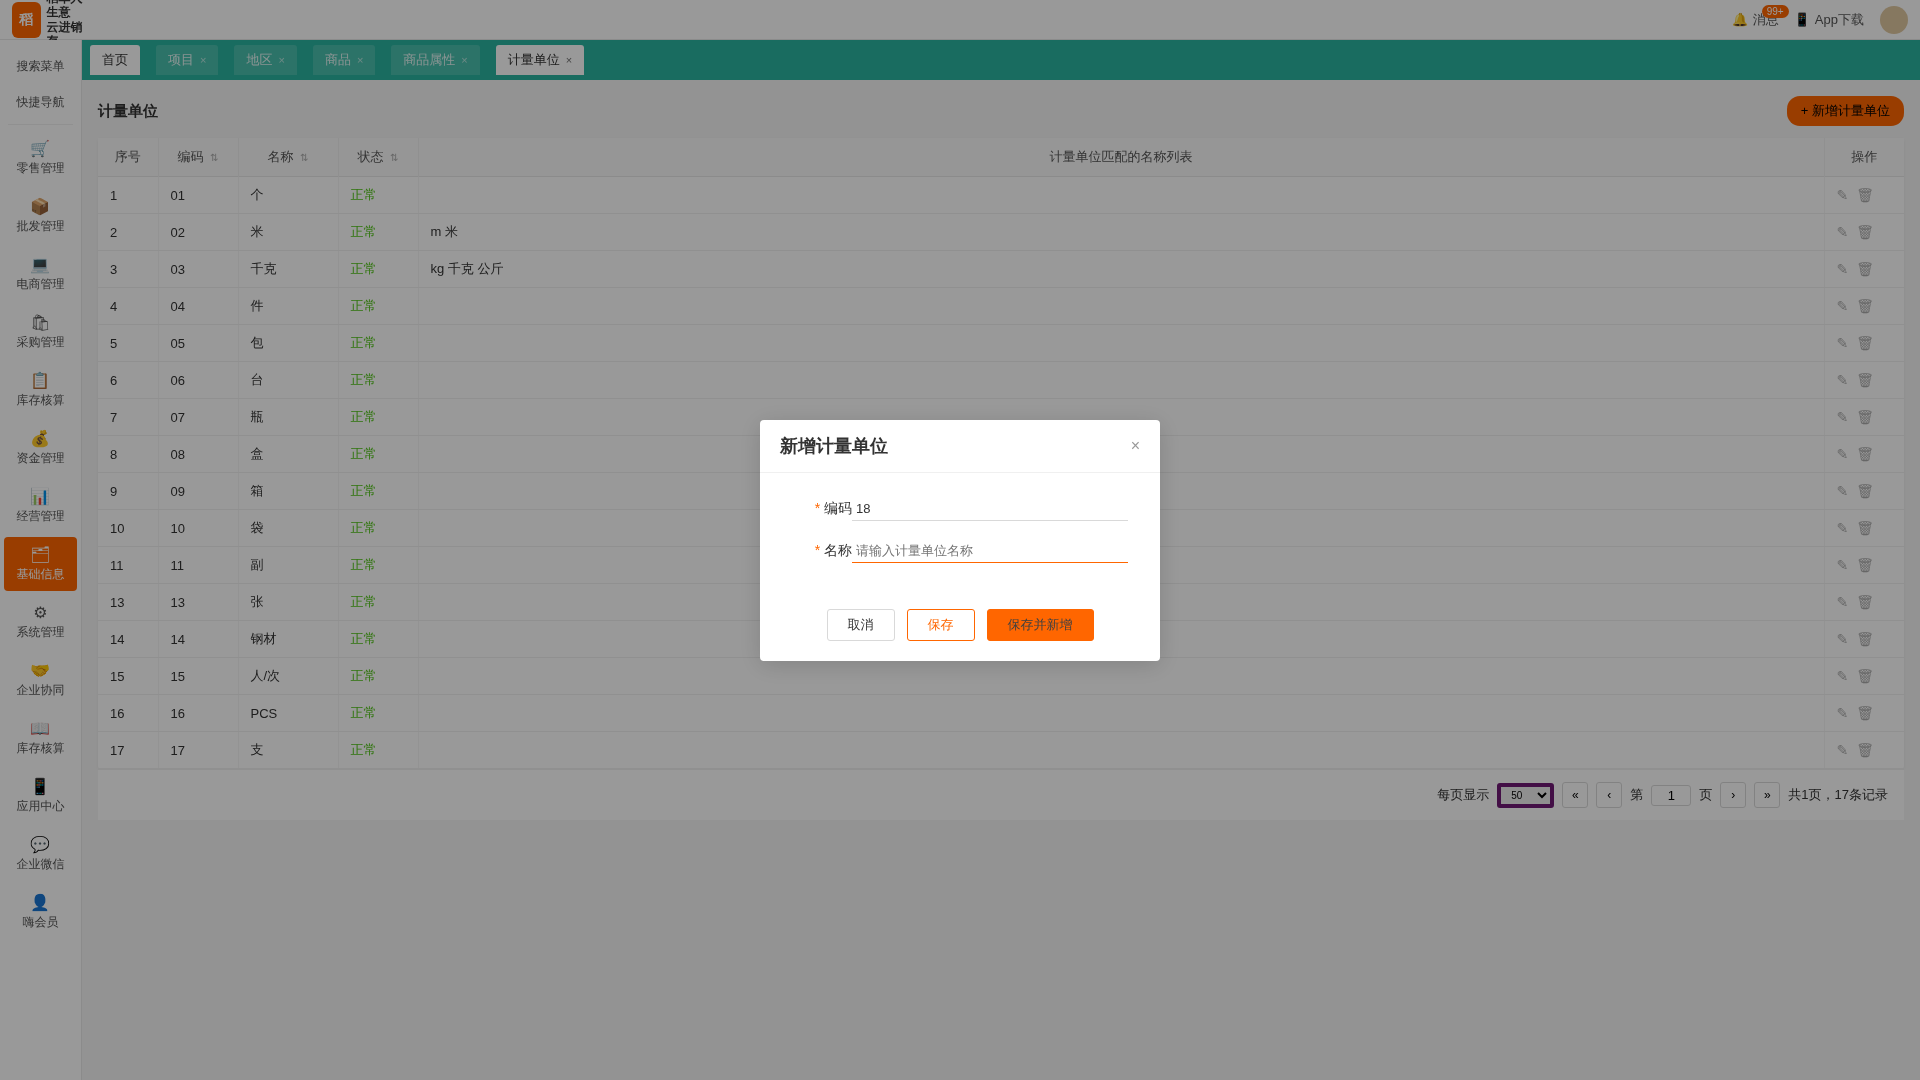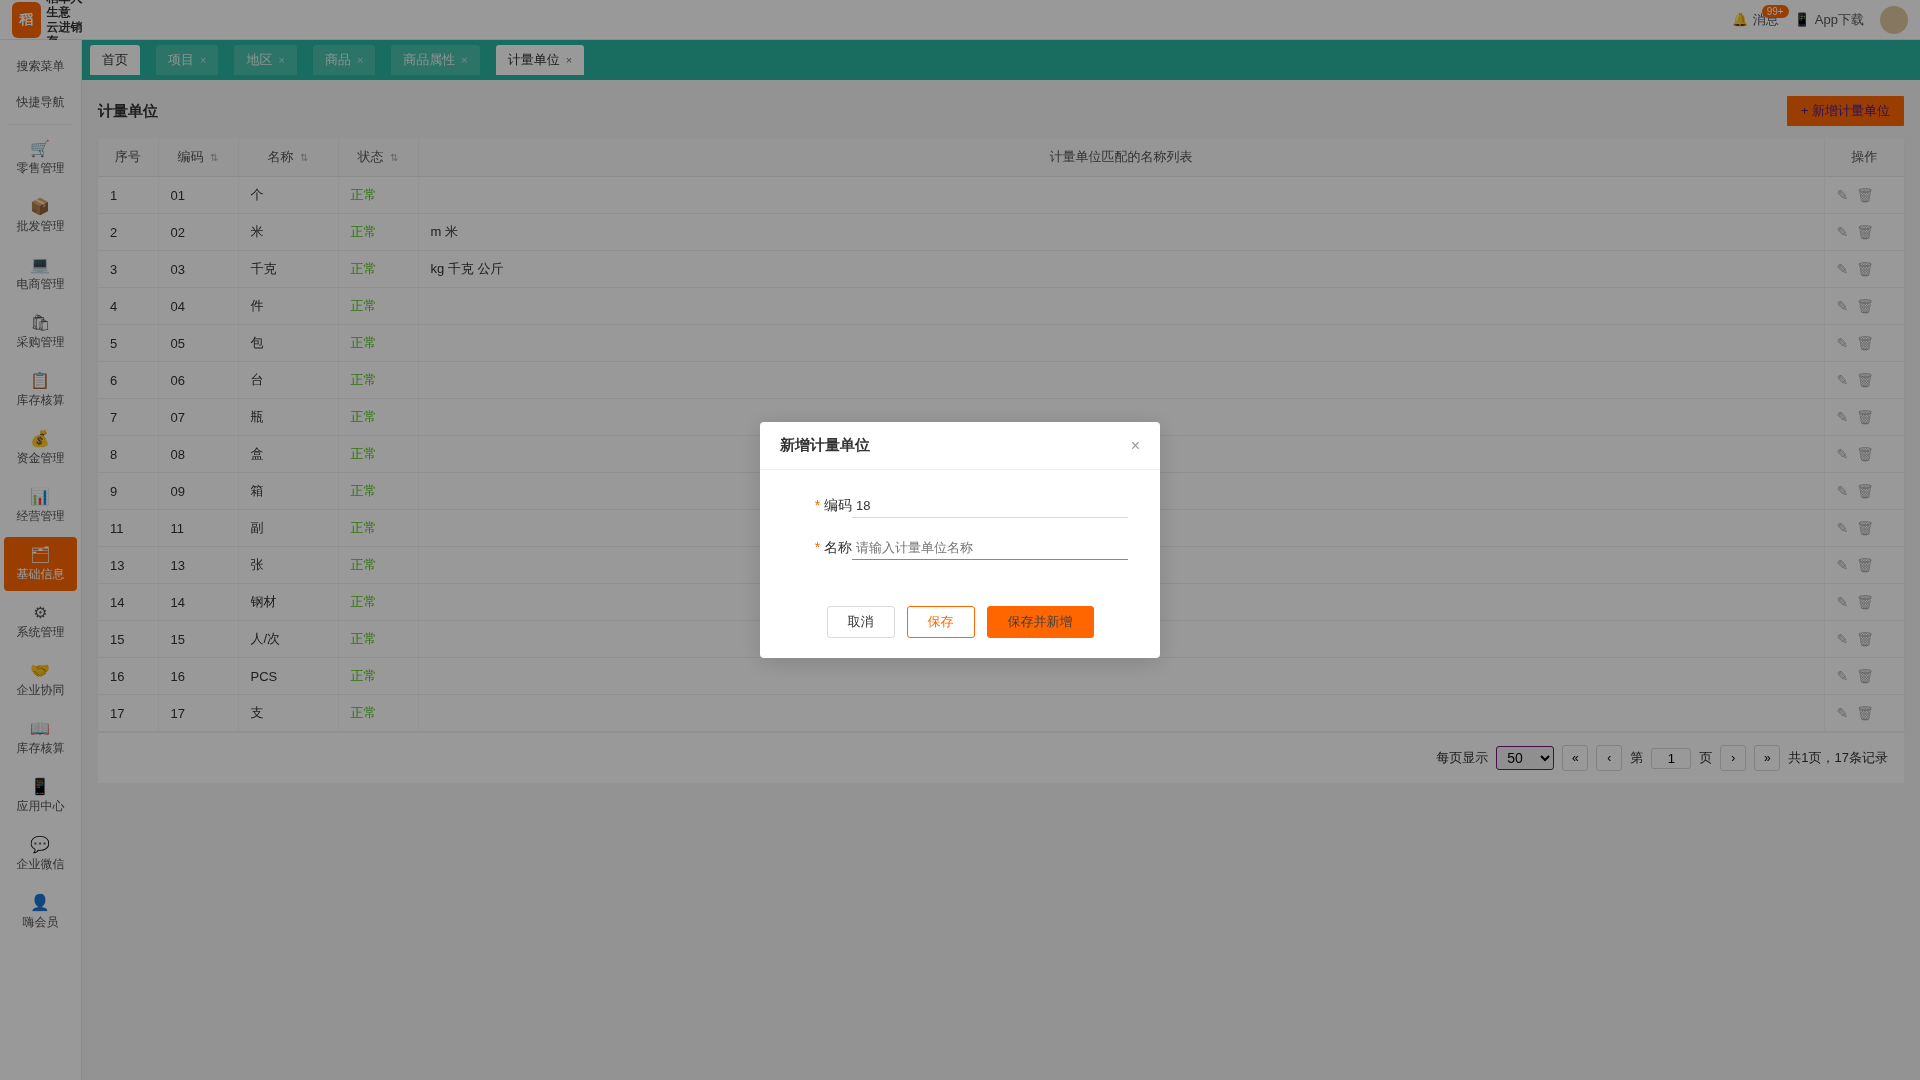--- a/index.html
+++ b/index.html
@@ -39,49 +39,49 @@
     .tab { display: flex; align-items: center; gap: 4px; padding: 6px 12px; border-radius: 3px 3px 0 0; font-size: 13px; cursor: pointer; color: rgba(255,255,255,0.85); background: rgba(255,255,255,0.15); }
     .tab.active { background: #fff; color: #333; }
     .tab-close { font-size: 11px; color: inherit; cursor: pointer; margin-left: 2px; opacity: 0.7; }
 
     
     .content-area { flex: 1; background: #f5f5f5; padding: 16px; overflow: auto; position: relative; }
 
     
     .page-header { display: flex; justify-content: space-between; align-items: center; margin-bottom: 12px; }
     .page-title { font-size: 15px; font-weight: bold; color: #333; }
-    .add-btn { background: #f60; color: #4c1d95; border: none; padding: 6px 14px; border-radius: 1px; font-size: 13px; cursor: pointer; white-space: nowrap; }
+    .add-btn { background: #f60; color: #000000; border: none; padding: 6px 14px; border-radius: 13px; font-size: 13px; cursor: pointer; white-space: nowrap; }
 
     
     .table-container { background: #fff; border-radius: 3px; box-shadow: 0 1px 3px rgba(0,0,0,0.05); }
     table { width: 100%; border-collapse: collapse; }
     thead tr { background: #fafafa; border-bottom: 1px solid #e8e8e8; }
     th { padding: 10px 12px; font-size: 13px; color: #555; font-weight: normal; text-align: center; border-right: 1px solid #f0f0f0; white-space: nowrap; }
     th:last-child { border-right: none; }
     td { padding: 9px 12px; font-size: 13px; color: #333; border-bottom: 1px solid #f0f0f0; border-right: 1px solid #f5f5f5; }
     td:last-child { border-right: none; }
     .status-normal { color: #52c41a; }
     .sort-icon { color: #aaa; font-size: 10px; margin-left: 3px; }
     .action-icons { display: flex; gap: 8px; }
     .action-icon { color: #aaa; cursor: pointer; font-size: 14px; }
 
     
     .pagination { display: flex; align-items: center; justify-content: flex-end; padding: 12px 16px; background: #fff; border-top: 1px solid #f0f0f0; font-size: 13px; gap: 8px; }
-    .pagination-select { border: 1px solid #701a75; border-radius: 3px; padding: 2px 6px; font-size: 14px; }
+    .pagination-select { border: 4px solid #701a75; border-radius: 3px; padding: 2px 6px; font-size: 10px; }
     .page-btn { width: 26px; height: 26px; border: 1px solid #d9d9d9; background: #fff; border-radius: 3px; cursor: pointer; display: flex; align-items: center; justify-content: center; font-size: 12px; }
     .page-btn:disabled { color: #ccc; cursor: default; }
     .page-input { width: 40px; border: 1px solid #d9d9d9; border-radius: 3px; text-align: center; padding: 2px; font-size: 13px; }
 
     
     .overlay { position: fixed; top: 0; left: 0; width: 100%; height: 100%; background: rgba(0,0,0,0.4); z-index: 100; display: flex; align-items: center; justify-content: center; }
 
     
     .dialog { background: #fff; border-radius: 4px; box-shadow: 0 4px 24px rgba(0,0,0,0.15); width: 400px; }
     .dialog-header { display: flex; align-items: center; justify-content: space-between; padding: 14px 20px; border-bottom: 1px solid #f0f0f0; }
-    .dialog-title { font-size: 15px; font-weight: bold; color: #333; }
+    .dialog-title { font-size: 18px; font-weight: bold; color: #333; }
     .dialog-close { background: none; border: none; font-size: 16px; color: #999; cursor: pointer; line-height: 1; }
     .dialog-body { padding: 24px 32px 16px; }
     .form-row { display: flex; align-items: center; margin-bottom: 18px; }
     .form-label { width: 60px; text-align: right; font-size: 14px; color: #333; flex-shrink: 0; margin-right: 0; }
     .form-input { flex: 1; border: none; border-bottom: 1px solid #d9d9d9; padding: 4px 4px; font-size: 13px; outline: none; color: #333; }
     .form-input.active-input { border-bottom-color: #f60; }
     .dialog-footer { display: flex; justify-content: center; gap: 12px; padding: 12px 20px 20px; }
     .btn-cancel { background: #fff; border: 1px solid #d9d9d9; color: #333; padding: 6px 20px; border-radius: 3px; font-size: 13px; cursor: pointer; }
     .btn-save { background: #fff; border: 1px solid #f60; color: #f60; padding: 6px 20px; border-radius: 3px; font-size: 13px; cursor: pointer; }
     .btn-save-new { background: #f60; border: 1px solid #f60; color: #404040; padding: 6px 20px; border-radius: 3px; font-size: 13px; cursor: pointer; }
@@ -361,20 +361,33 @@
     <td><span class="status-normal">正常</span></td>
     <td></td>
     <td>
       <div class="action-icons">
         <span class="action-icon" title="编辑">✎</span>
         <span class="action-icon" title="删除">🗑</span>
       </div>
     </td>
   </tr>
               <tr>
+    <td>10</td>
+    <td>10</td>
+    <td>袋</td>
+    <td><span class="status-normal">正常</span></td>
+    <td></td>
+    <td>
+      <div class="action-icons">
+        <span class="action-icon" title="编辑">✎</span>
+        <span class="action-icon" title="删除">🗑</span>
+      </div>
+    </td>
+  </tr>
+              <tr>
     <td>11</td>
     <td>11</td>
     <td>副</td>
     <td><span class="status-normal">正常</span></td>
     <td></td>
     <td>
       <div class="action-icons">
         <span class="action-icon" title="编辑">✎</span>
         <span class="action-icon" title="删除">🗑</span>
       </div>

